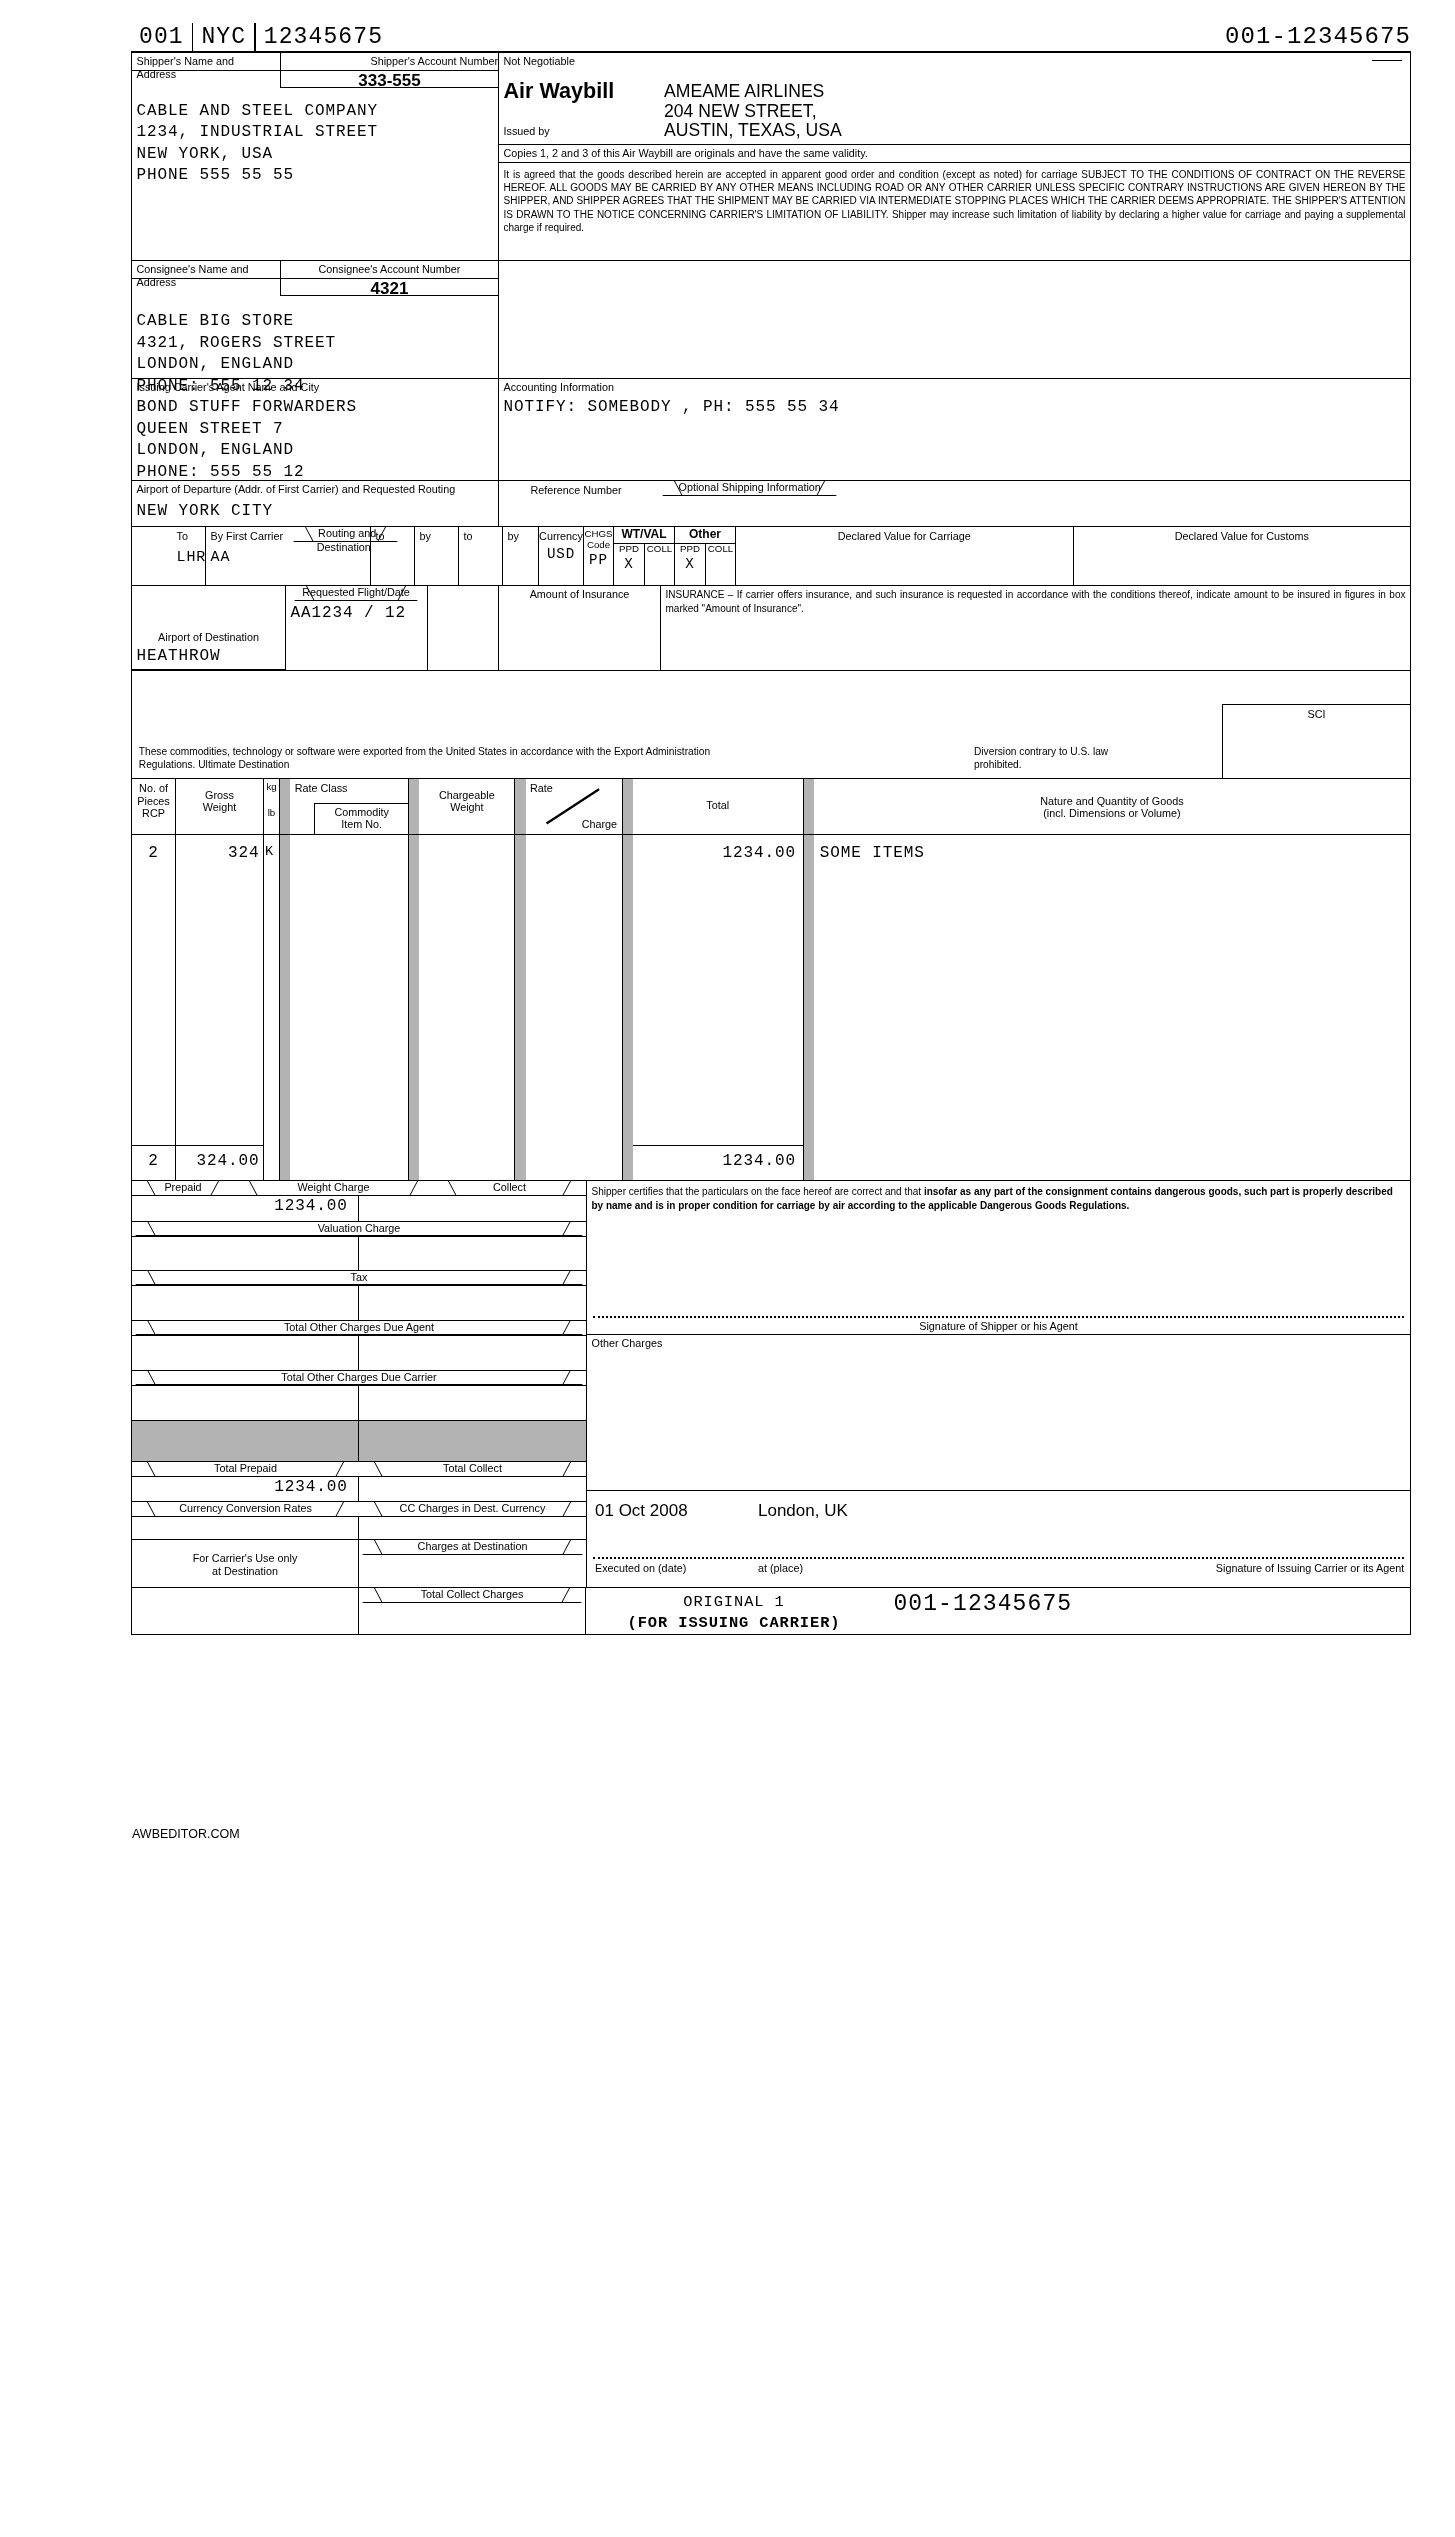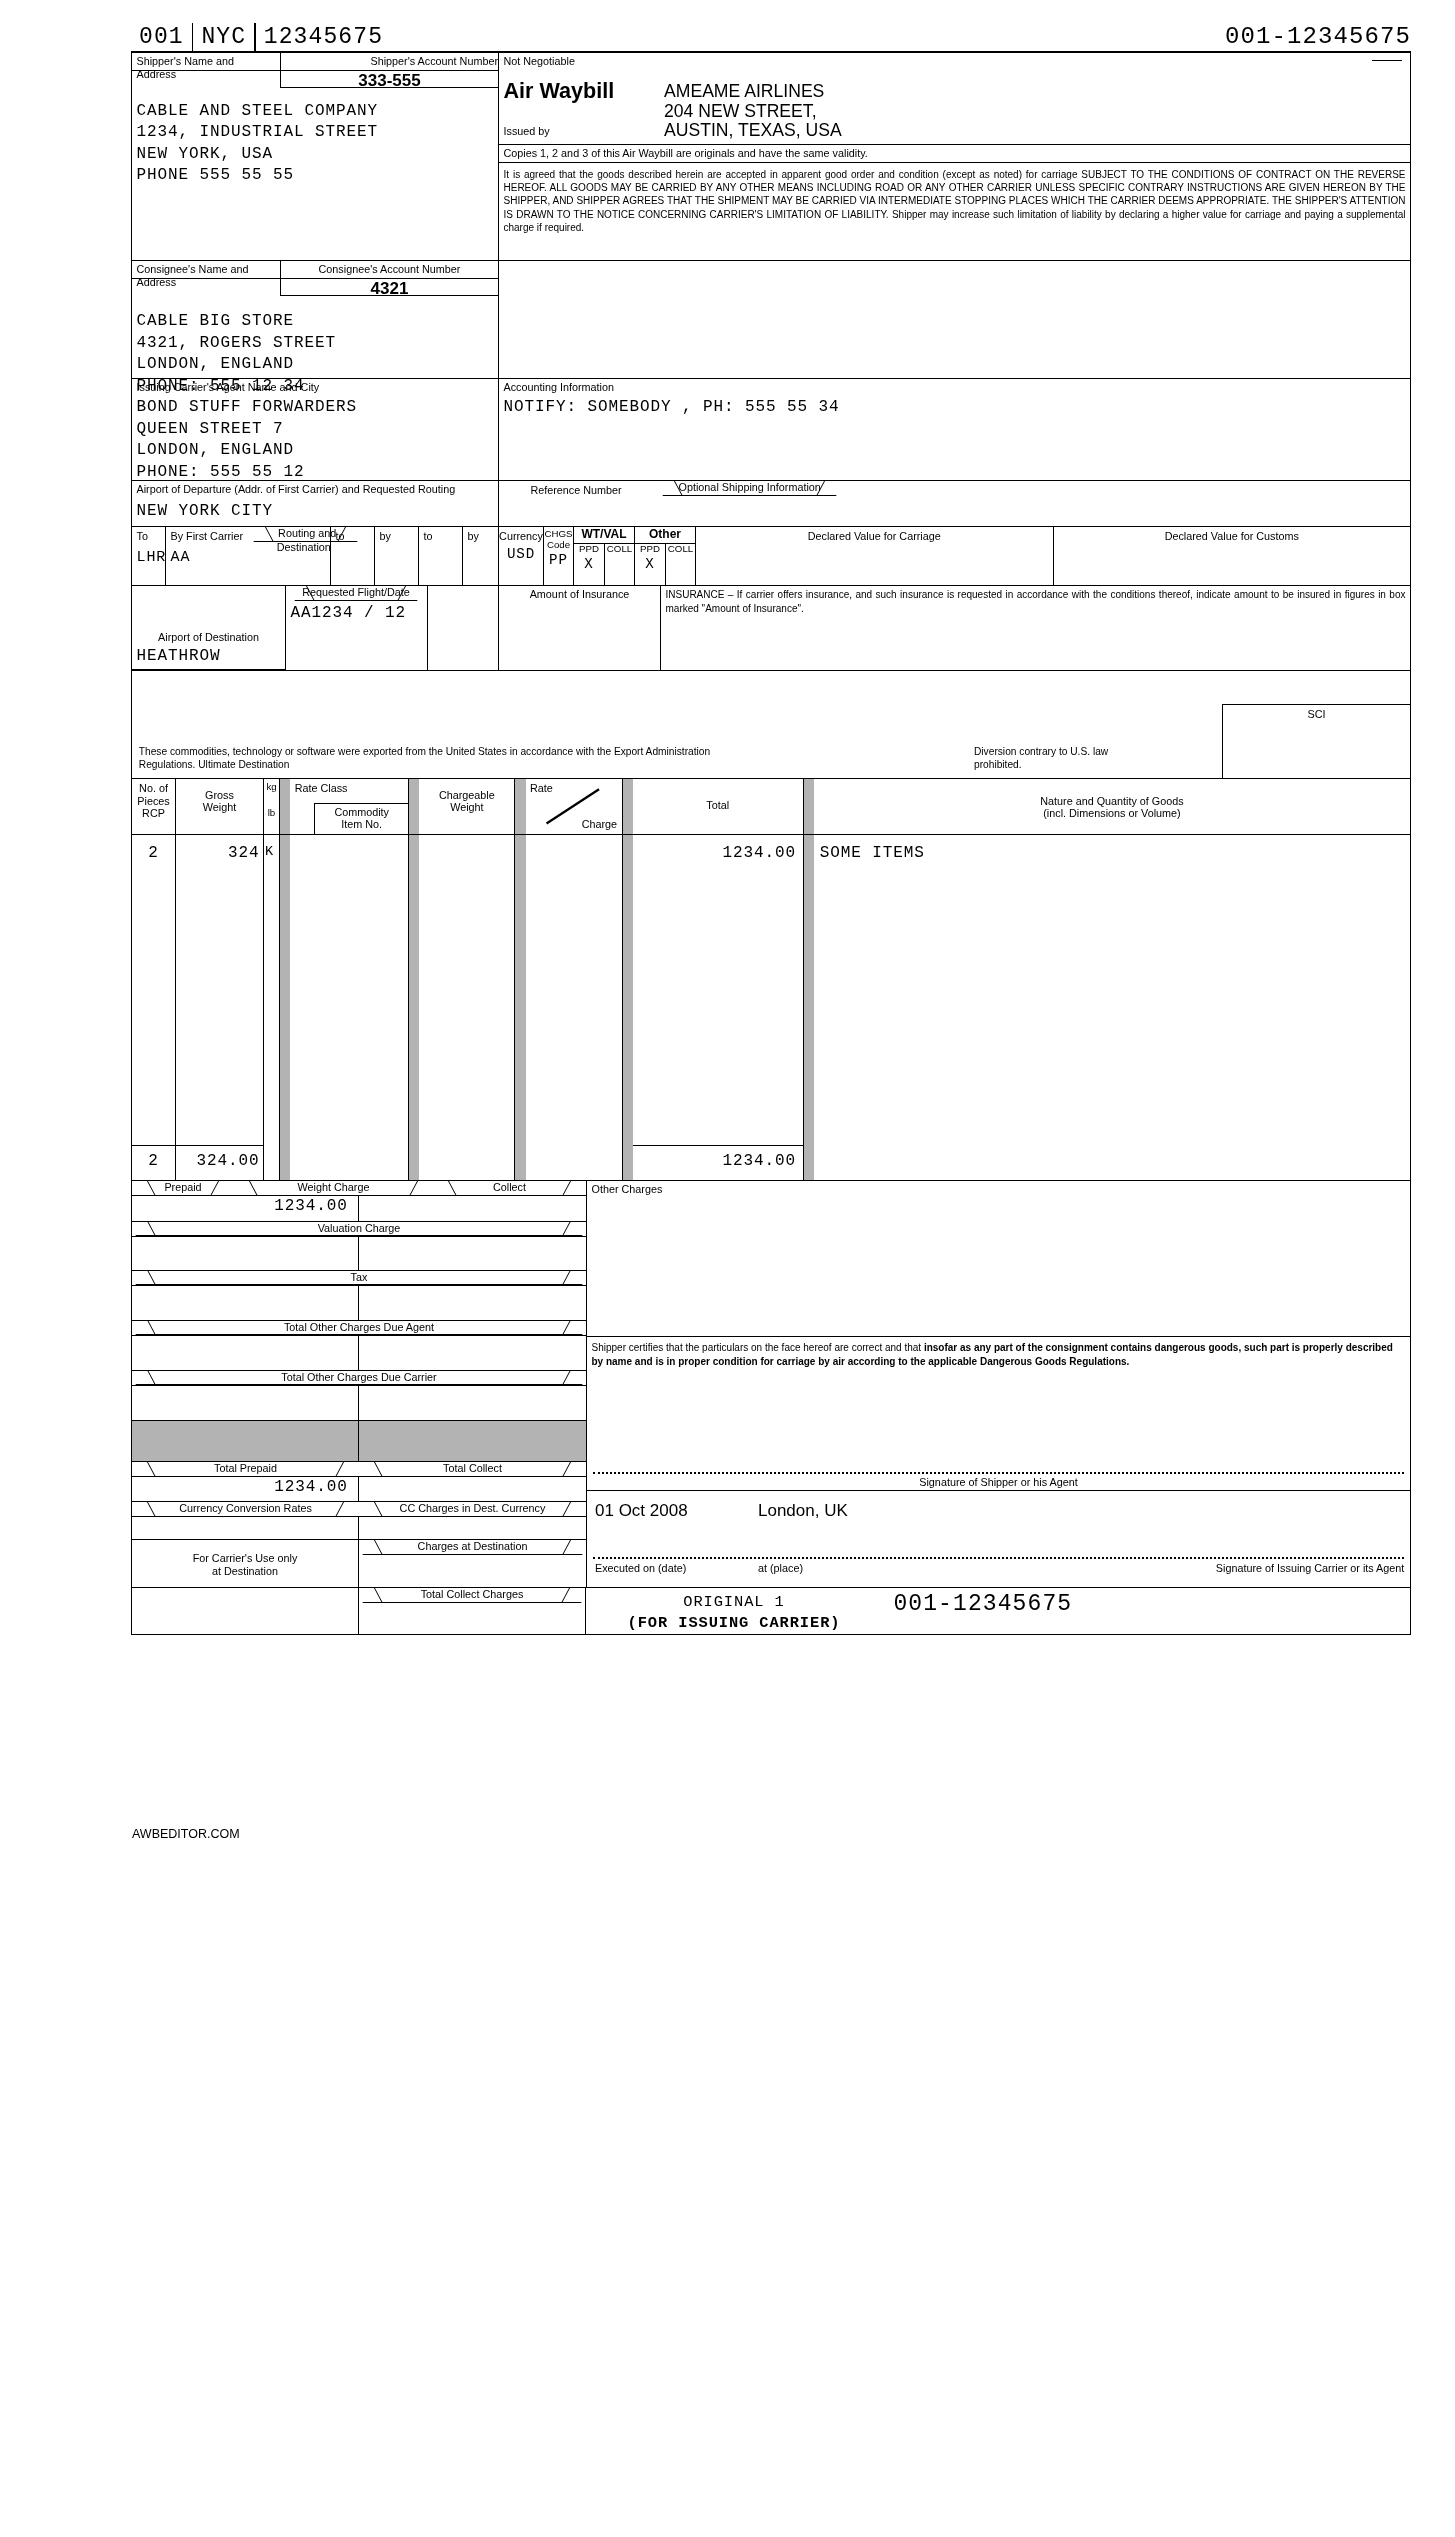--- a/index.html
+++ b/index.html
@@ -182,21 +182,21 @@
             <span>Optional Shipping Information</span>
             <div class="line"></div>
           </div>
           <div class="val pad"></div>
         </div>
       </div>
     </div>
 
     <div class="row bb">
 
-      <div style="width:367px;" class="br3 row">
+      <div style="width:367px;margin-left:40px;" class="br3 row">
         <div style="width:34px;" class="br">
           <div class="pad lbl">To</div>
           <div class="pad val" style="padding-top:3.4px;height:27px;font-size:15px;">LHR</div>
         </div>
         <div style="width:165px;position:relative;" class="br">
           <div class="pad lbl">By First Carrier</div>
           <div class="pad val" style="padding-top:3.4px;height:27px;font-size:15px;">AA</div>
           <div class="tab" style="position:absolute;left:84px;top:0px;width:111px;">
             <span>Routing and Destination</span>
             <div class="line"></div>
@@ -524,31 +524,31 @@
             <div class="tab">
               <span>Charges at Destination</span><div class="line"></div>
             </div>
             <div class="right val" style="padding-right:10.2px;"></div>
           </div>
         </div>
       </div>
 
       <div style="flex:1;">
 
+        <div class="bb3" style="height:154px;position:relative;">
+          <div class="pad legal" style="padding-top:4.5px;text-align:left;">
+            <span>Shipper certifies that the particulars on the face hereof are correct and that </span><span class="bold">insofar as any part of the consignment contains dangerous goods, such part is properly described by name and is in proper condition for carriage by air according to the applicable Dangerous Goods Regulations.</span>
+          </div>
+          <div style="position:absolute;left:5.7px;right:5.7px;bottom:16px;" class="dotted"></div>
+          <div style="position:absolute;left:0;right:0;bottom:1.1px;" class="center lbl">Signature of Shipper or his Agent</div>
+        </div>
+
         <div class="bb3" style="height:156px;">
           <div class="pad lbl">Other Charges</div>
           <div class="pad val"></div>
-        </div>
-
-        <div class="bb3" style="height:154px;position:relative;">
-          <div class="pad legal" style="padding-top:4.5px;text-align:left;">
-            <span>Shipper certifies that the particulars on the face hereof are correct and that </span><span class="bold">insofar as any part of the consignment contains dangerous goods, such part is properly described by name and is in proper condition for carriage by air according to the applicable Dangerous Goods Regulations.</span>
-          </div>
-          <div style="position:absolute;left:5.7px;right:5.7px;bottom:16px;" class="dotted"></div>
-          <div style="position:absolute;left:0;right:0;bottom:1.1px;" class="center lbl">Signature of Shipper or his Agent</div>
         </div>
 
         <div style="height:85px;position:relative;">
           <div class="row" style="padding-top:10.2px;">
             <div style="width:171px;padding-left:8px;font-size:17px;">01 Oct 2008</div>
             <div style="flex:1;font-size:17px;">London, UK</div>
           </div>
           <div style="position:absolute;left:5.7px;right:5.7px;bottom:17px;" class="dotted"></div>
           <div class="row" style="position:absolute;left:0;right:0;bottom:1.1px;">
             <div style="width:171px;padding-left:8px;" class="lbl">Executed on (date)</div>

